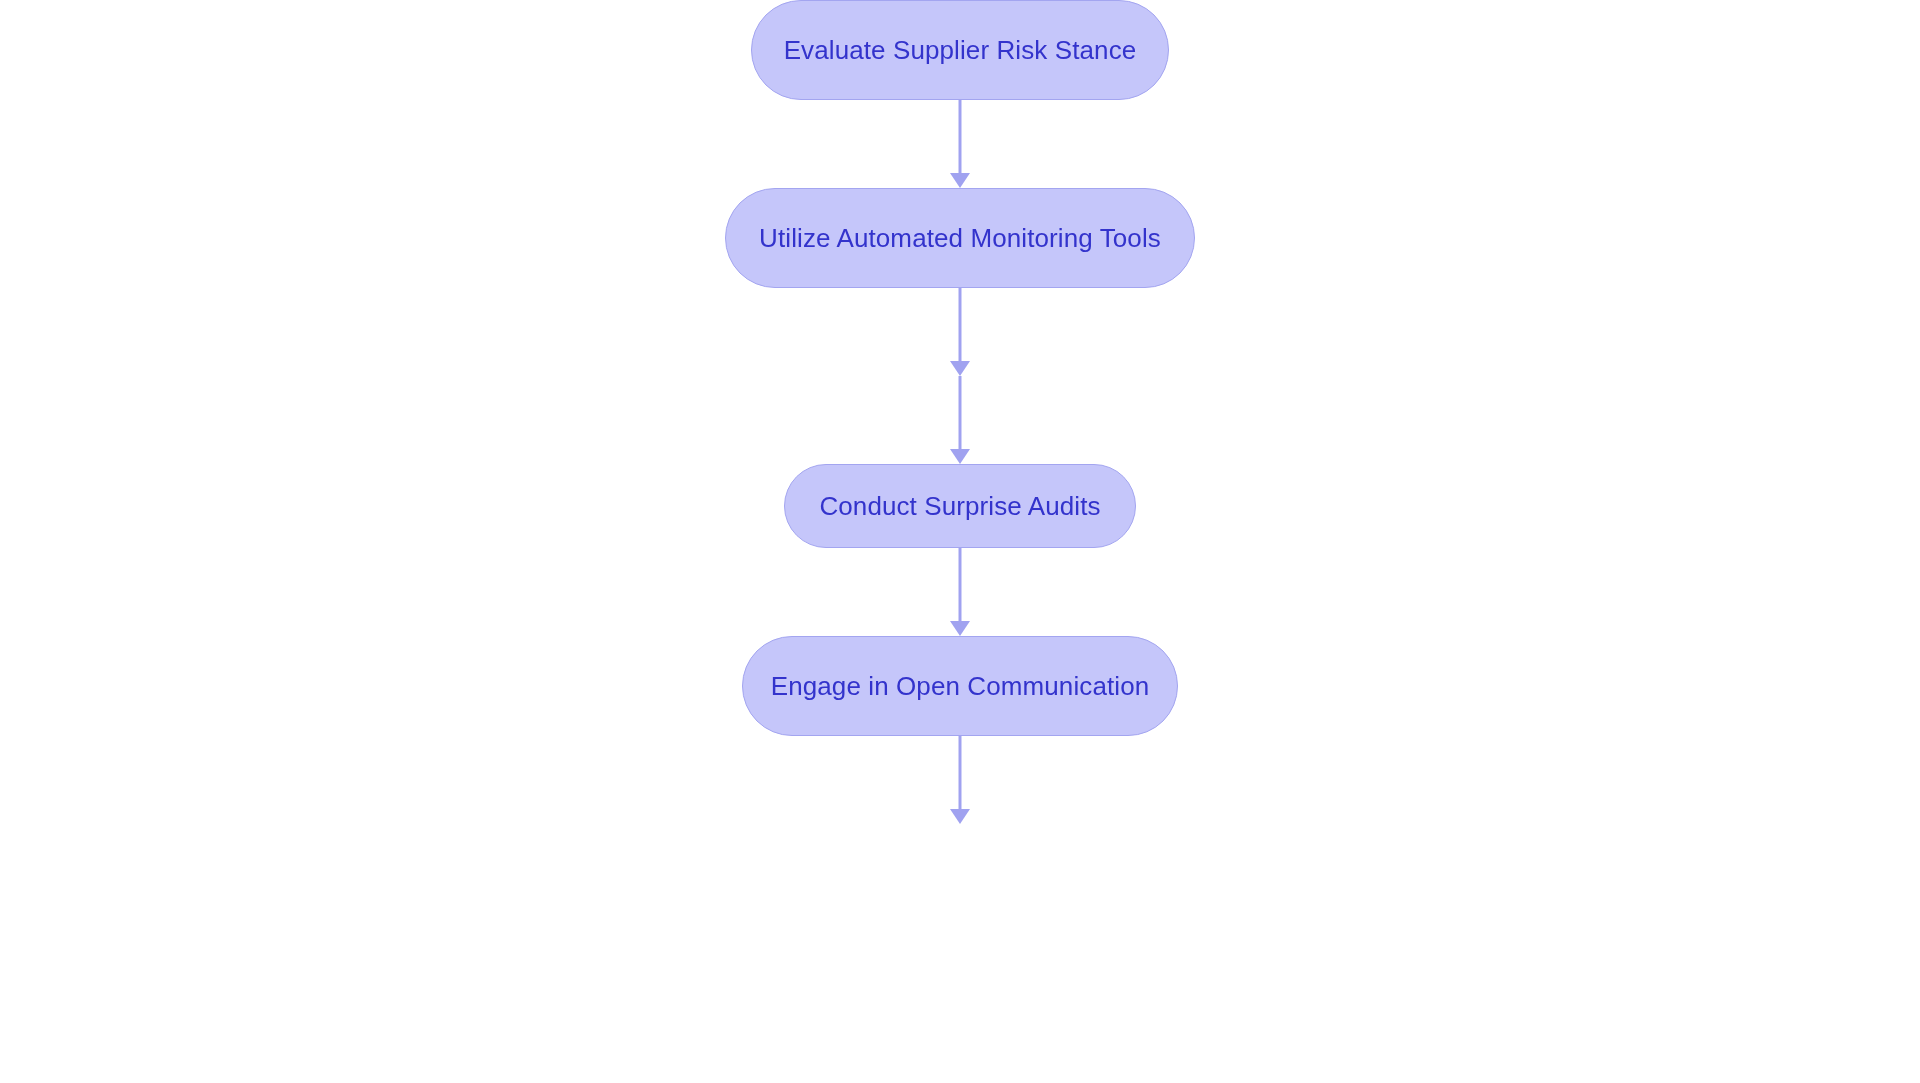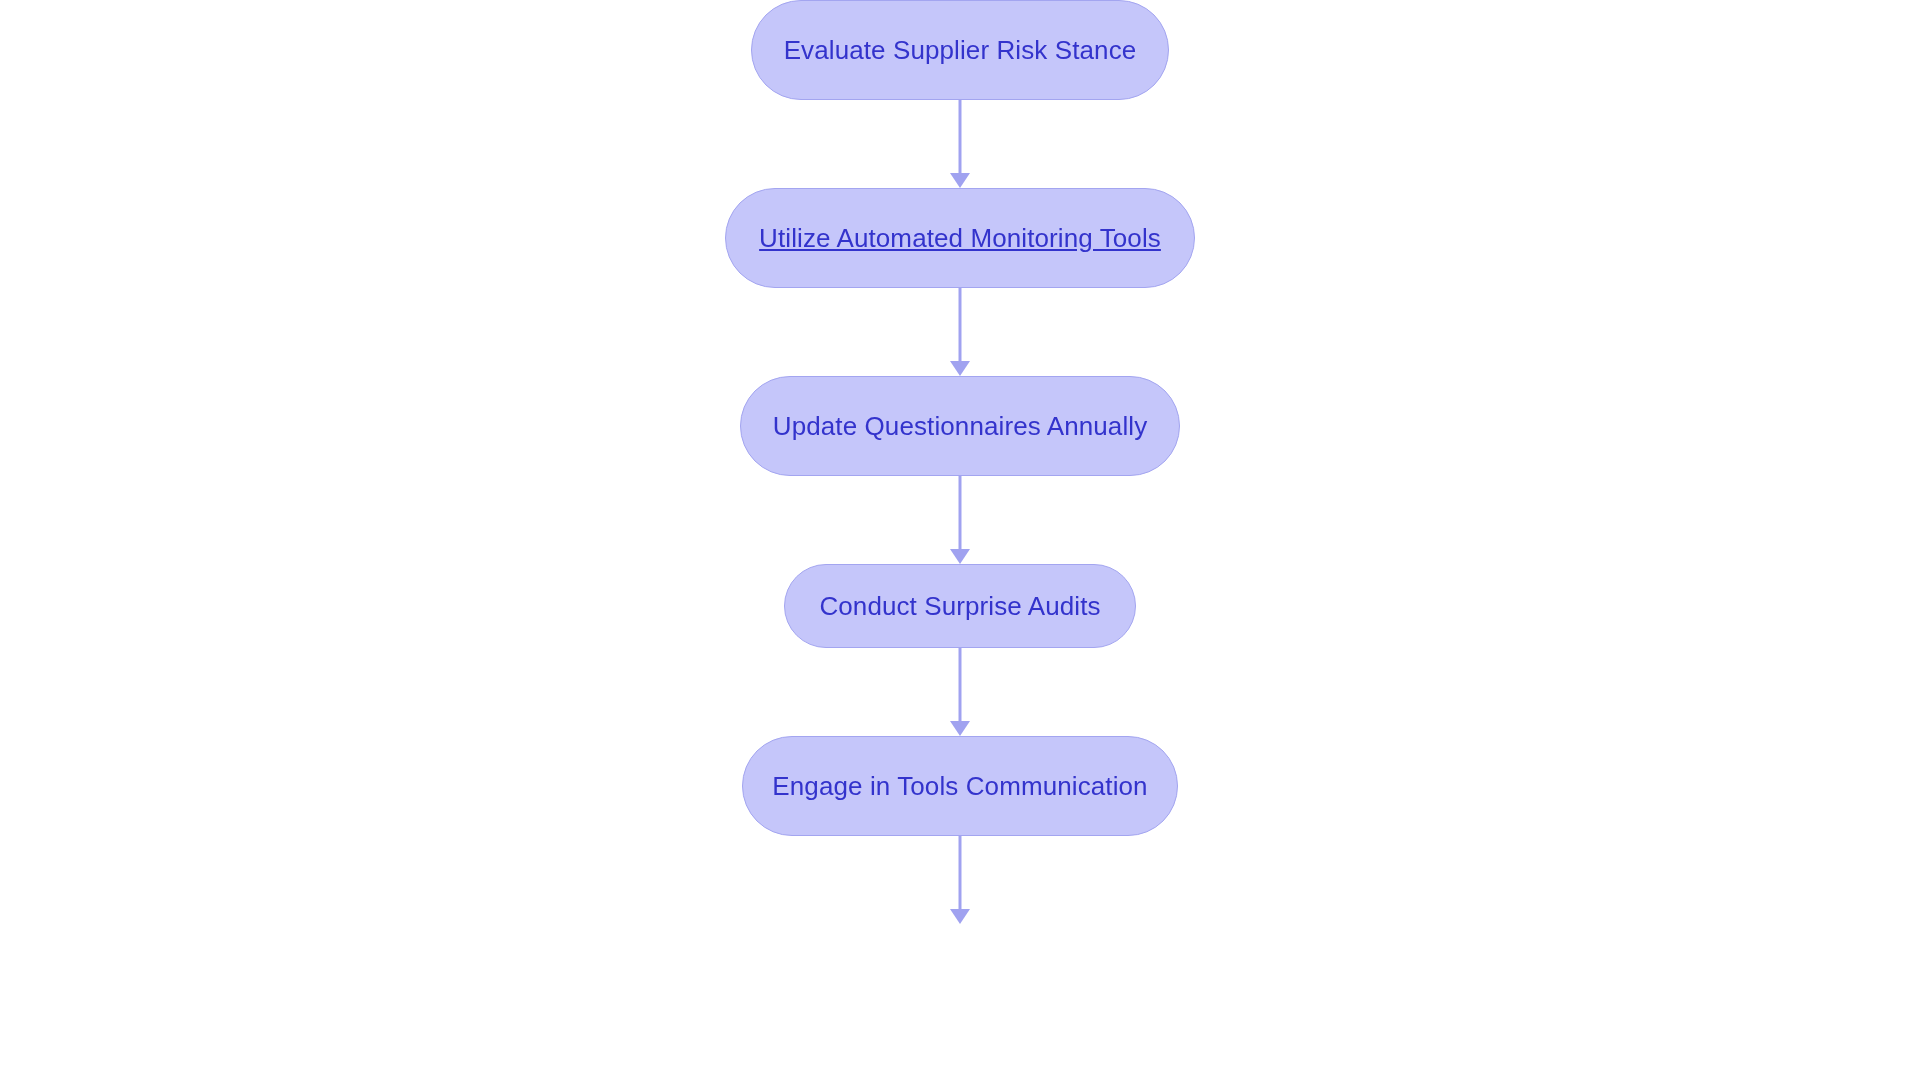--- a/index.html
+++ b/index.html
@@ -66,55 +66,50 @@
         <span>Evaluate Supplier Risk Stance</span>
       </div>
     </div>
     <div class="connector" style="height: 88px;">
       <svg width="24" height="88" viewBox="0 0 24 88">
         <line x1="12" y1="0" x2="12" y2="74" stroke="#a0a2f0" stroke-width="3"></line>
         <polygon points="2,73 22,73 12,88" fill="#a0a2f0"></polygon>
       </svg>
     </div>
     <div class="node-row">
-      <div class="node" style="width: 470px; height: 100px; background: rgb(197, 198, 250); border-color: rgb(163, 165, 240); color: rgb(51, 51, 204); text-decoration: underline;">
+      <div class="node" style="width: 470px; height: 100px; background: rgb(197, 198, 250); border-color: rgb(163, 165, 240); color: rgb(51, 51, 204);">
         <span>Utilize Automated Monitoring Tools</span>
       </div>
     </div>
     <div class="connector" style="height: 88px;">
       <svg width="24" height="88" viewBox="0 0 24 88">
         <line x1="12" y1="0" x2="12" y2="74" stroke="#a0a2f0" stroke-width="3"></line>
         <polygon points="2,73 22,73 12,88" fill="#a0a2f0"></polygon>
       </svg>
-    </div>
-    <div class="node-row">
-      <div class="node" style="width: 440px; height: 100px; background: rgb(197, 198, 250); border-color: rgb(163, 165, 240); color: rgb(51, 51, 204);">
-        <span>Update Questionnaires Annually</span>
-      </div>
     </div>
     <div class="connector" style="height: 88px;">
       <svg width="24" height="88" viewBox="0 0 24 88">
         <line x1="12" y1="0" x2="12" y2="74" stroke="#a0a2f0" stroke-width="3"></line>
         <polygon points="2,73 22,73 12,88" fill="#a0a2f0"></polygon>
       </svg>
     </div>
     <div class="node-row">
       <div class="node" style="width: 352px; height: 84px; background: rgb(197, 198, 250); border-color: rgb(163, 165, 240); color: rgb(51, 51, 204);">
         <span>Conduct Surprise Audits</span>
       </div>
     </div>
     <div class="connector" style="height: 88px;">
       <svg width="24" height="88" viewBox="0 0 24 88">
         <line x1="12" y1="0" x2="12" y2="74" stroke="#a0a2f0" stroke-width="3"></line>
         <polygon points="2,73 22,73 12,88" fill="#a0a2f0"></polygon>
       </svg>
     </div>
     <div class="node-row">
       <div class="node" style="width: 436px; height: 100px; background: rgb(197, 198, 250); border-color: rgb(163, 165, 240); color: rgb(51, 51, 204);">
-        <span>Engage in Tools Communication</span>
+        <span>Engage in Open Communication</span>
       </div>
     </div>
     <div class="connector" style="height: 88px;">
       <svg width="24" height="88" viewBox="0 0 24 88">
         <line x1="12" y1="0" x2="12" y2="74" stroke="#a0a2f0" stroke-width="3"></line>
         <polygon points="2,73 22,73 12,88" fill="#a0a2f0"></polygon>
       </svg>
     </div>
   </div>
 

